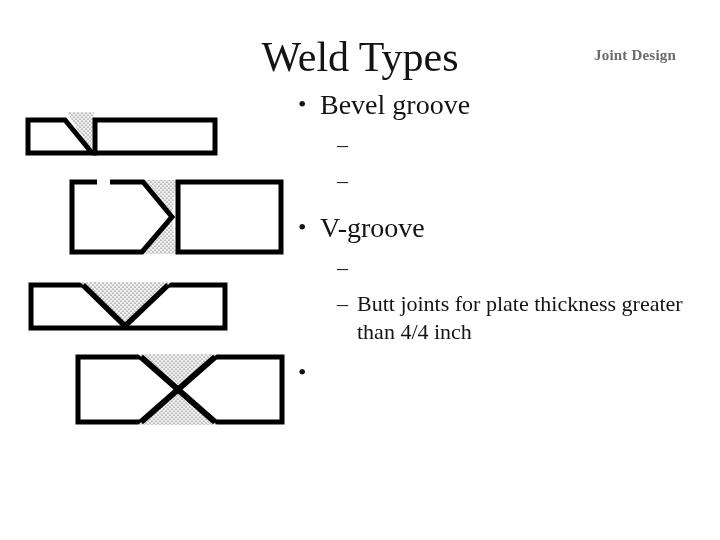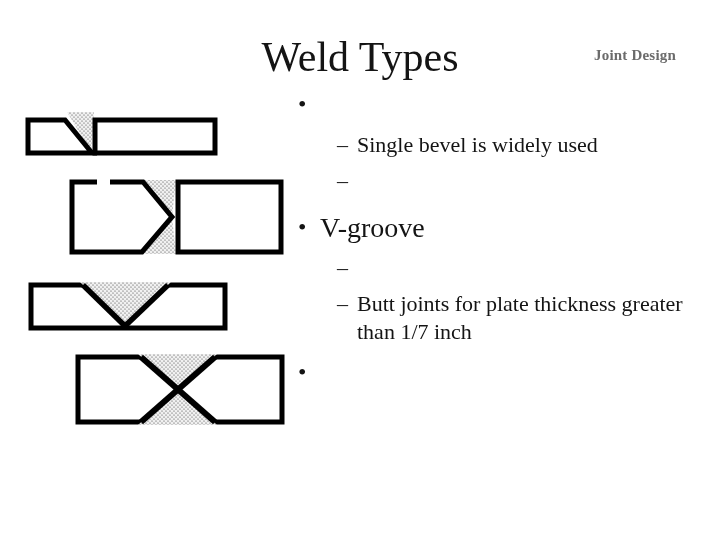--- a/index.html
+++ b/index.html
@@ -108,44 +108,44 @@
     <polygon points="63,2 142,2 103,37" fill="url(#dots4)" stroke="none"></polygon>
     <polygon points="103,37 142,73 63,73" fill="url(#dots4)" stroke="none"></polygon>
     <line x1="66" y1="5" x2="140" y2="70" stroke="#000000" stroke-width="6"></line>
     <line x1="140" y1="5" x2="66" y2="70" stroke="#000000" stroke-width="6"></line>
   </svg>
 
   <div class="content">
 
     <div class="row l1">
       <span class="marker">•</span>
+      <span class="txt">Bevel groove</span>
     </div>
 
     <div class="row l2">
       <span class="marker">–</span>
-      <span class="txt">Single bevel is widely used</span>
     </div>
 
     <div class="row l2">
       <span class="marker">–</span>
     </div>
 
     <div class="row l1">
       <span class="marker">•</span>
       <span class="txt">V-groove</span>
     </div>
 
     <div class="row l2">
       <span class="marker">–</span>
     </div>
 
     <div class="row l2">
       <span class="marker">–</span>
       <span class="txt">Butt joints for plate thickness greater
-than 1/7 inch</span>
+than 4/4 inch</span>
     </div>
 
     <div class="row l1 last">
       <span class="marker">•</span>
     </div>
 
   </div>
 </div>
 
 </body></html>

